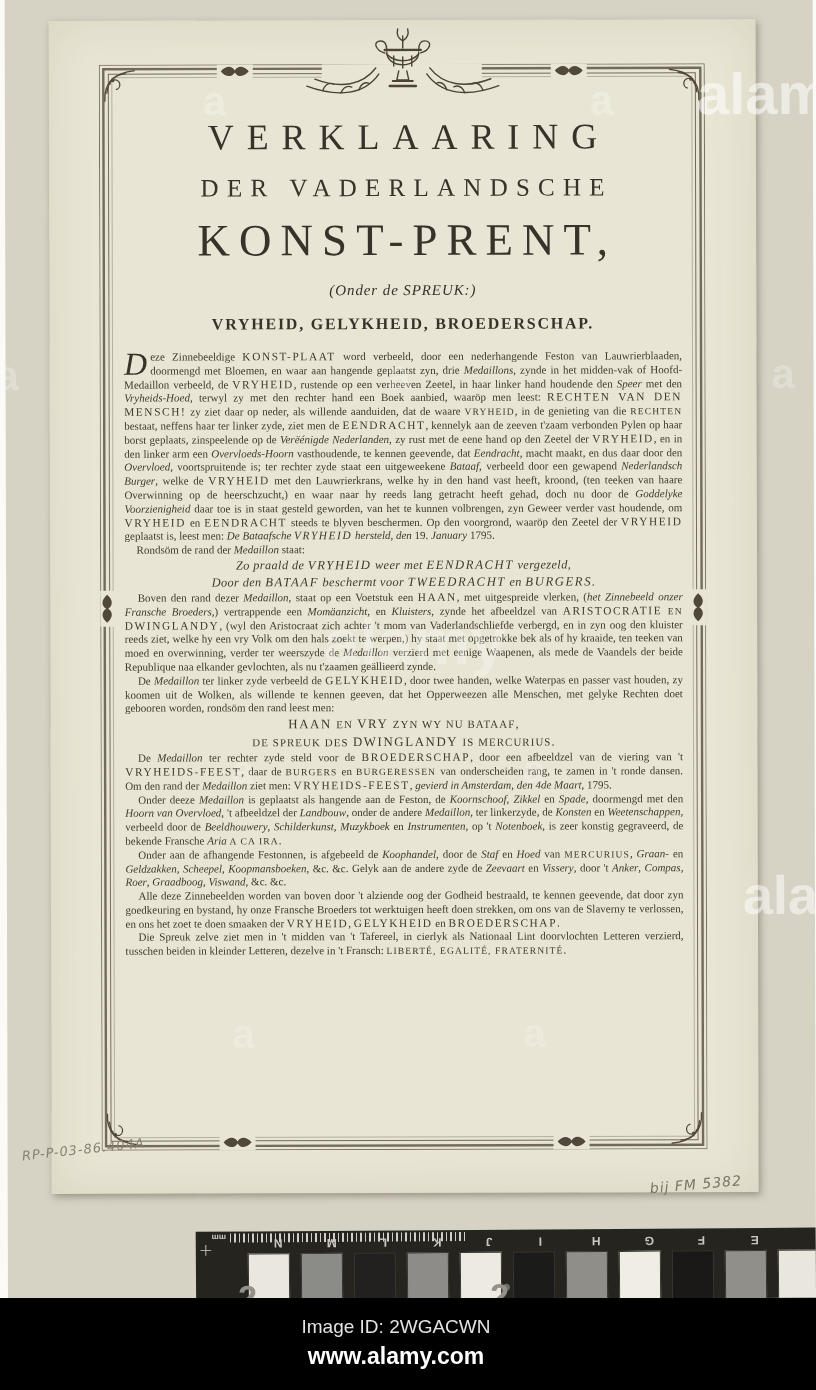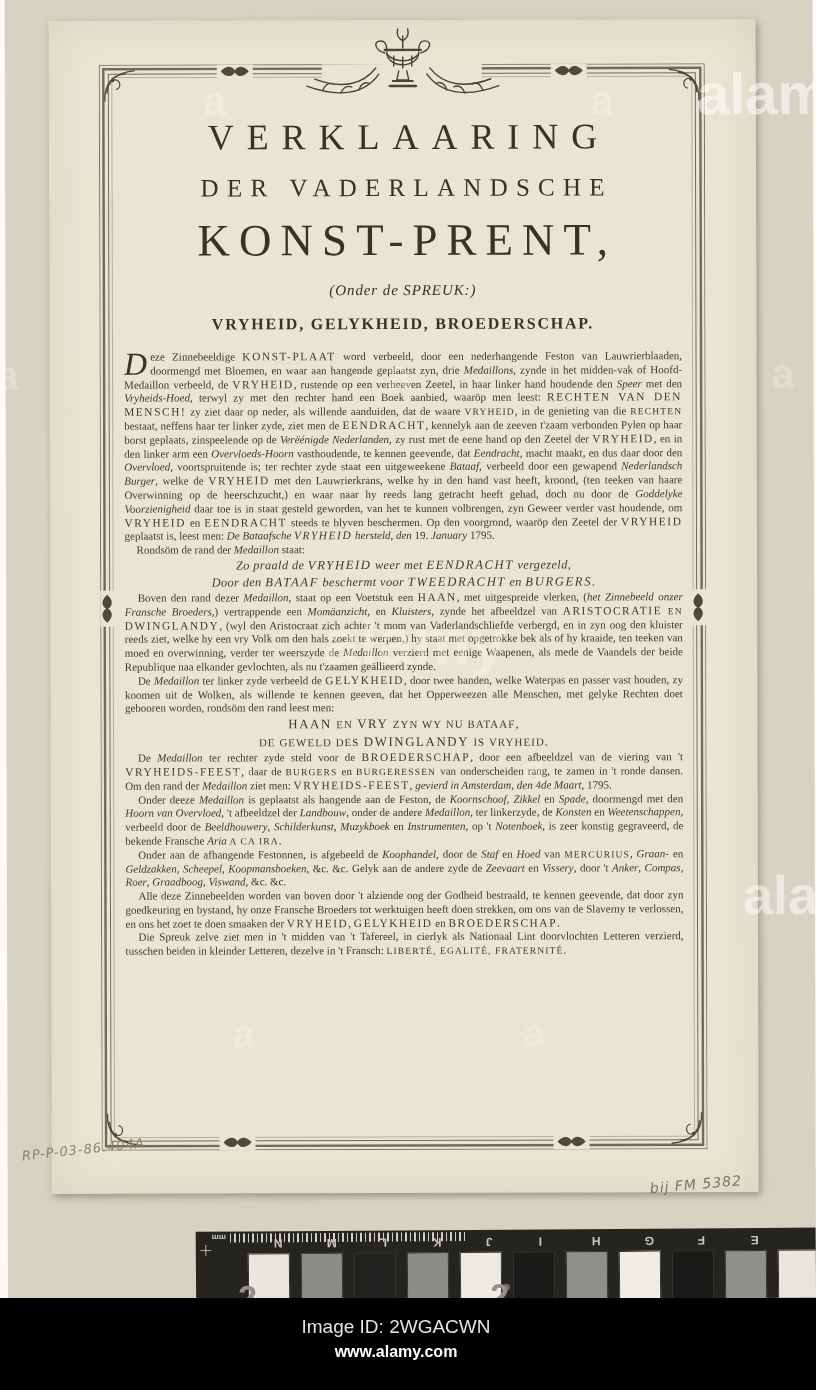--- a/index.html
+++ b/index.html
@@ -63,21 +63,21 @@
   .patch-letter{position:absolute;top:5px;font:700 12px "Liberation Sans",sans-serif;
          color:#c9c6bd;transform:rotate(180deg);}
   .edge-digit{position:absolute;top:47px;font:700 34px "Liberation Sans",sans-serif;color:#93918a;}
   .chart .dot{position:absolute;width:7px;height:7px;border-radius:50%;background:#6e6c66;top:54px;}
 
   
   .alamy-bar{position:absolute;left:0;top:1298px;width:816px;height:111px;background:#000;
          font-family:"Liberation Sans",sans-serif;text-align:center;padding-right:24px;
          box-sizing:border-box;}
   .img-id{color:#e3e3e3;font-size:19px;margin-top:18px;}
-  .alamy-url{color:#fff;font-size:16px;font-weight:700;margin-top:5px;}
+  .alamy-url{color:#fff;font-size:23px;font-weight:700;margin-top:5px;}
 </style>
 </head>
 <body>
 
 <div class="photo">
 
   <div class="paper">
 
     <svg class="frame" width="606" height="1086">
       <defs>
@@ -162,21 +162,21 @@
         <p class="p-lead">Deze Zinnebeeldige <span class="cap">KONST-PLAAT</span> word verbeeld, door een nederhangende Feston van Lauwrierblaaden, doormengd met Bloemen, en waar aan hangende geplaatst zyn, drie <span class="it">Medaillons</span>, zynde in het midden-vak of Hoofd-Medaillon verbeeld, de <span class="cap">VRYHEID</span>, rustende op een verheeven Zeetel, in haar linker hand houdende den <span class="it">Speer</span> met den <span class="it">Vryheids-Hoed</span>, terwyl zy met den rechter hand een Boek aanbied, waaröp men leest: <span class="cap">RECHTEN VAN DEN MENSCH!</span> zy ziet daar op neder, als willende aanduiden, dat de waare <span class="scp">VRYHEID</span>, in de genieting van die <span class="scp">RECHTEN</span> bestaat, neffens haar ter linker zyde, ziet men de <span class="cap">EENDRACHT</span>, kennelyk aan de zeeven t'zaam verbonden Pylen op haar borst geplaats, zinspeelende op de <span class="it">Verëénigde Nederlanden</span>, zy rust met de eene hand op den Zeetel der <span class="cap">VRYHEID</span>, en in den linker arm een <span class="it">Overvloeds-Hoorn</span> vasthoudende, te kennen geevende, dat <span class="it">Eendracht</span>, macht maakt, en dus daar door den <span class="it">Overvloed</span>, voortspruitende is; ter rechter zyde staat een uitgeweekene <span class="it">Bataaf</span>, verbeeld door een gewapend <span class="it">Nederlandsch Burger</span>, welke de <span class="cap">VRYHEID</span> met den Lauwrierkrans, welke hy in den hand vast heeft, kroond, (ten teeken van haare Overwinning op de heerschzucht,) en waar naar hy reeds lang getracht heeft gehad, doch nu door de <span class="it">Goddelyke Voorzienigheid</span> daar toe is in staat gesteld geworden, van het te kunnen volbrengen, zyn Geweer verder vast houdende, om <span class="cap">VRYHEID</span> en <span class="cap">EENDRACHT</span> steeds te blyven beschermen. Op den voorgrond, waaröp den Zeetel der <span class="cap">VRYHEID</span> geplaatst is, leest men: <span class="it">De Bataafsche <span class="cap">VRYHEID</span> hersteld, den</span> 19. <span class="it">January</span> 1795.</p>
         <p class="p-plain">Rondsöm de rand der <span class="it">Medaillon</span> staat:</p>
         <p class="p-verse-italic">
           <span style="display:block">Zo praald de <span class="cap">VRYHEID</span> weer met <span class="cap">EENDRACHT</span> vergezeld,</span>
           <span style="display:block">Door den <span class="cap">BATAAF</span> beschermt voor <span class="cap">TWEEDRACHT</span> en <span class="cap">BURGERS</span>.</span>
         </p>
         <p class="p-indent">Boven den rand dezer <span class="it">Medaillon</span>, staat op een Voetstuk een <span class="cap">HAAN</span>, met uitgespreide vlerken, (<span class="it">het Zinnebeeld onzer Fransche Broeders</span>,) vertrappende een <span class="it">Momäanzicht</span>, en <span class="it">Kluisters</span>, zynde het afbeeldzel van <span class="cap">ARISTOCRATIE</span> <span class="scp">EN</span> <span class="cap">DWINGLANDY</span>, (wyl den Aristocraat zich achter 't mom van Vaderlandschliefde verbergd, en in zyn oog den kluister reeds ziet, welke hy een vry Volk om den hals zoekt te werpen,) hy staat met opgetrokke bek als of hy kraaide, ten teeken van moed en overwinning, verder ter weerszyde de <span class="it">Medaillon</span> verzierd met eenige Waapenen, als mede de Vaandels der beide Republique naa elkander gevlochten, als nu t'zaamen geällieerd zynde.</p>
         <p class="p-indent">De <span class="it">Medaillon</span> ter linker zyde verbeeld de <span class="cap">GELYKHEID</span>, door twee handen, welke Waterpas en passer vast houden, zy koomen uit de Wolken, als willende te kennen geeven, dat het Opperweezen alle Menschen, met gelyke Rechten doet gebooren worden, rondsöm den rand leest men:</p>
         <p class="p-verse-caps">
           <span style="display:block"><span class="cap">HAAN</span> <span class="scp">EN</span> <span class="cap">VRY</span> <span class="scp">ZYN WY NU BATAAF</span>,</span>
-          <span style="display:block"><span class="scp">DE GEWELD DES</span> <span class="cap">DWINGLANDY</span> <span class="scp">IS VRYHEID</span>.</span>
+          <span style="display:block"><span class="scp">DE SPREUK DES</span> <span class="cap">DWINGLANDY</span> <span class="scp">IS MERCURIUS</span>.</span>
         </p>
         <p class="p-indent">De <span class="it">Medaillon</span> ter rechter zyde steld voor de <span class="cap">BROEDERSCHAP</span>, door een afbeeldzel van de viering van 't <span class="cap">VRYHEIDS-FEEST</span>, daar de <span class="scp">BURGERS</span> en <span class="scp">BURGERESSEN</span> van onderscheiden rang, te zamen in 't ronde dansen. Om den rand der <span class="it">Medaillon</span> ziet men: <span class="cap">VRYHEIDS-FEEST</span>, <span class="it">gevierd in Amsterdam, den 4de Maart</span>, 1795.</p>
         <p class="p-indent">Onder deeze <span class="it">Medaillon</span> is geplaatst als hangende aan de Feston, de <span class="it">Koornschoof</span>, <span class="it">Zikkel</span> en <span class="it">Spade</span>, doormengd met den <span class="it">Hoorn van Overvloed</span>, 't afbeeldzel der <span class="it">Landbouw</span>, onder de andere <span class="it">Medaillon</span>, ter linkerzyde, de <span class="it">Konsten</span> en <span class="it">Weetenschappen</span>, verbeeld door de <span class="it">Beeldhouwery</span>, <span class="it">Schilderkunst</span>, <span class="it">Muzykboek</span> en <span class="it">Instrumenten</span>, op 't <span class="it">Notenboek</span>, is zeer konstig gegraveerd, de bekende Fransche <span class="it">Aria</span> <span class="scp">A CA IRA</span>.</p>
         <p class="p-indent">Onder aan de afhangende Festonnen, is afgebeeld de <span class="it">Koophandel</span>, door de <span class="it">Staf</span> en <span class="it">Hoed</span> van <span class="scp">MERCURIUS</span>, <span class="it">Graan-</span> en <span class="it">Geldzakken</span>, <span class="it">Scheepel</span>, <span class="it">Koopmansboeken</span>, &amp;c. &amp;c. Gelyk aan de andere zyde de <span class="it">Zeevaart</span> en <span class="it">Vissery</span>, door 't <span class="it">Anker</span>, <span class="it">Compas</span>, <span class="it">Roer</span>, <span class="it">Graadboog</span>, <span class="it">Viswand</span>, &amp;c. &amp;c.</p>
         <p class="p-indent">Alle deze Zinnebeelden worden van boven door 't alziende oog der Godheid bestraald, te kennen geevende, dat door zyn goedkeuring en bystand, hy onze Fransche Broeders tot werktuigen heeft doen strekken, om ons van de Slaverny te verlossen, en ons het zoet te doen smaaken der <span class="cap">VRYHEID</span>, <span class="cap">GELYKHEID</span> en <span class="cap">BROEDERSCHAP</span>.</p>
         <p class="p-indent">Die Spreuk zelve ziet men in 't midden van 't Tafereel, in cierlyk als Nationaal Lint doorvlochten Letteren verzierd, tusschen beiden in kleinder Letteren, dezelve in 't Fransch: <span class="scp">LIBERTÉ, EGALITÉ, FRATERNITÉ</span>.</p>
       </div>
   </div>
 
   <div class="hw hw-left">RP-P-03-86.404A</div>

